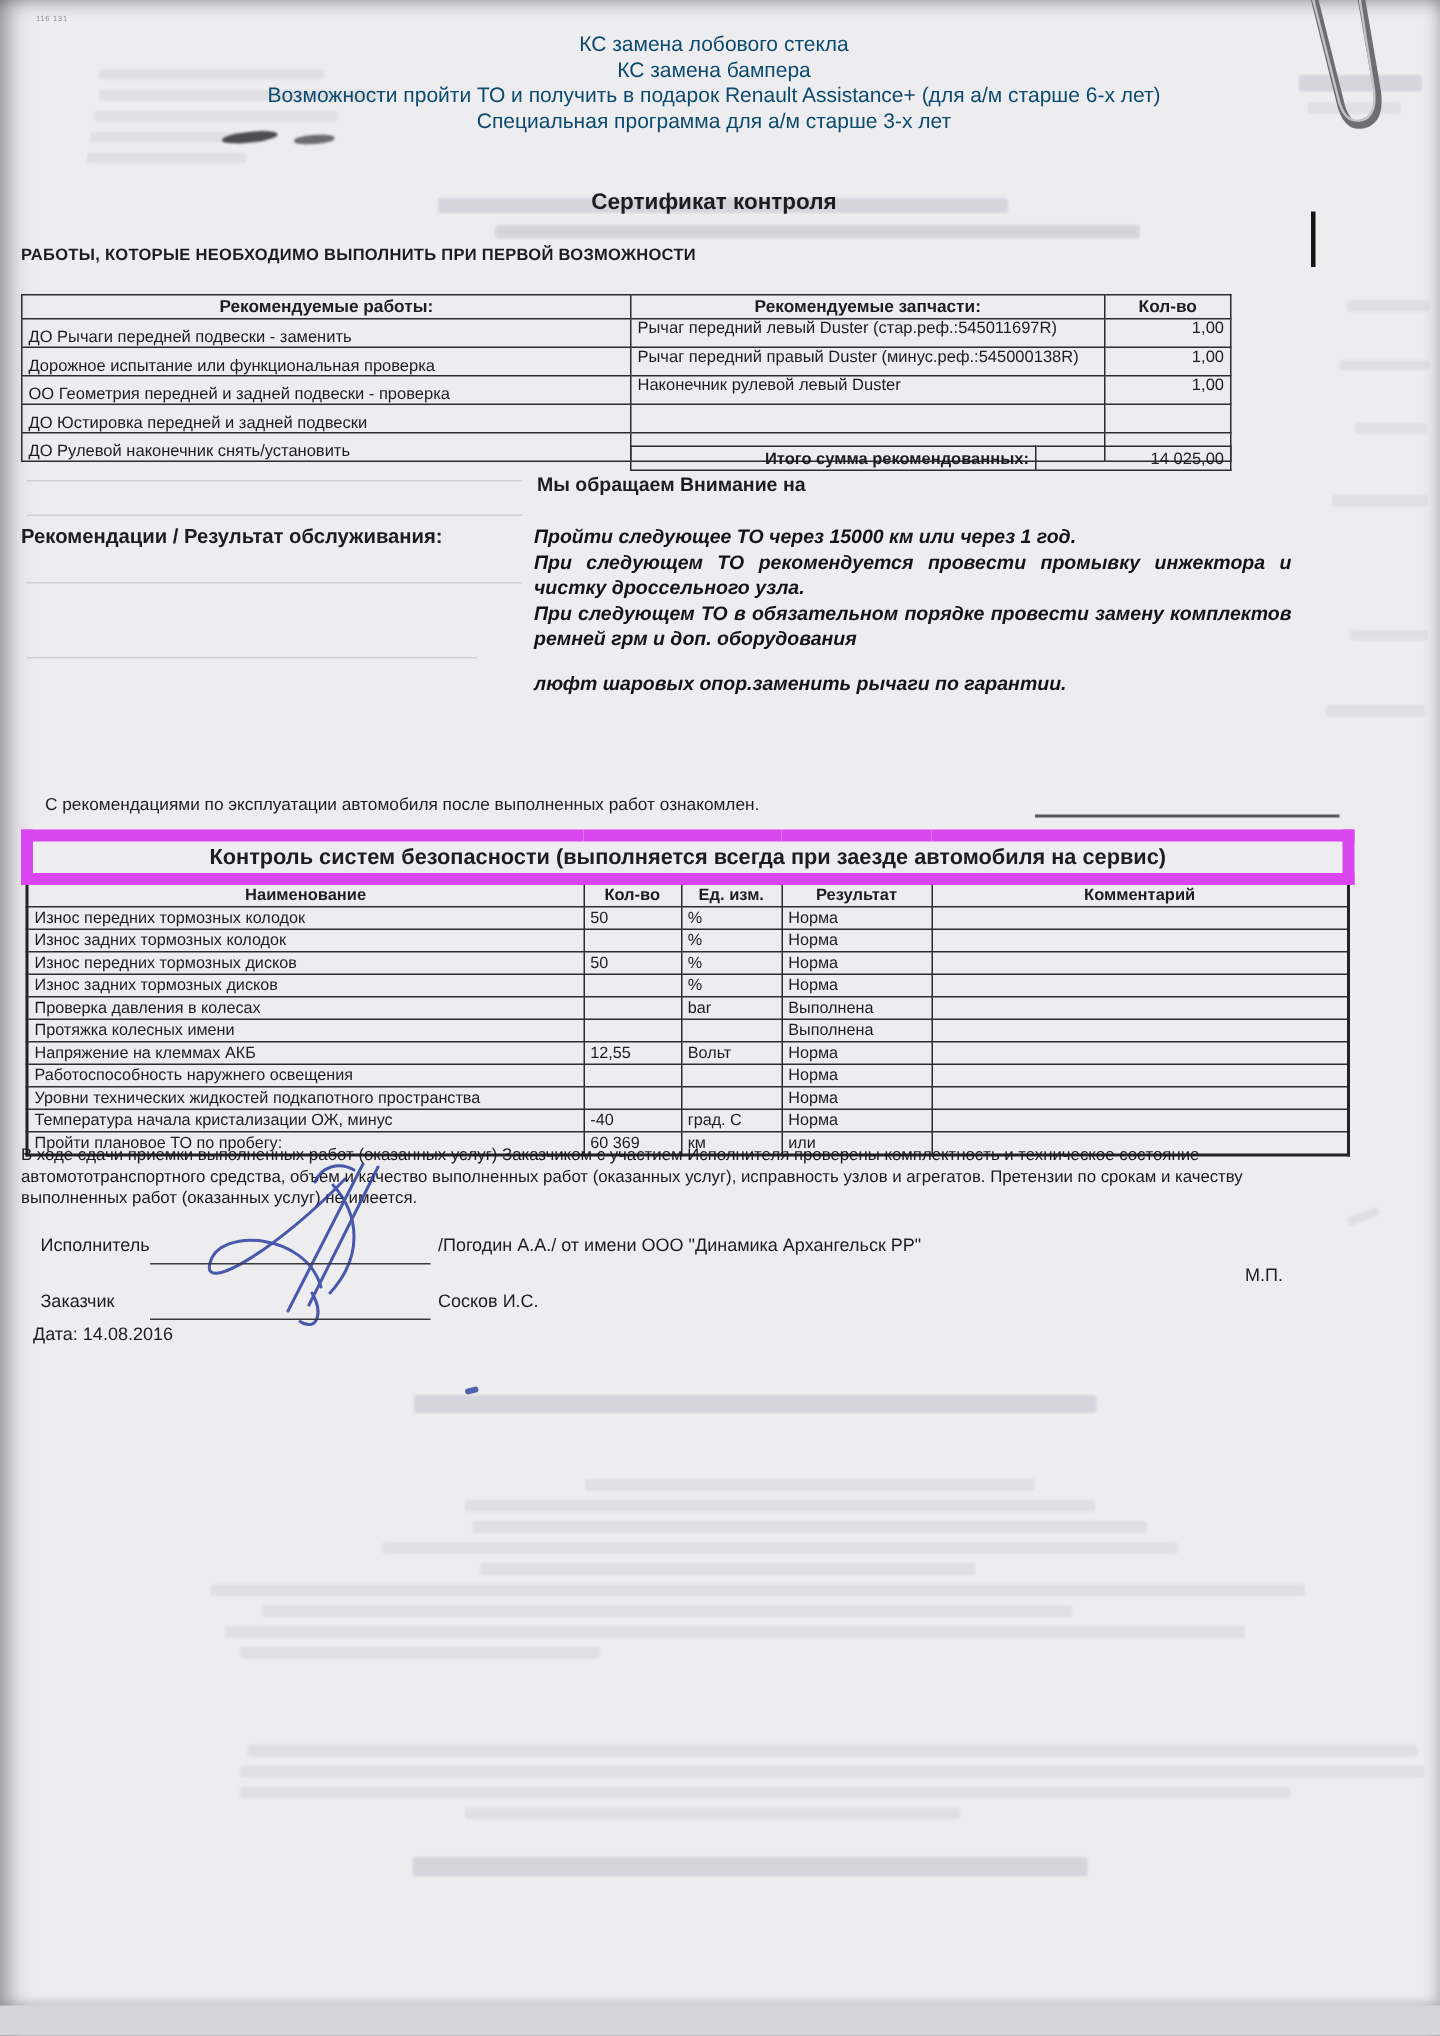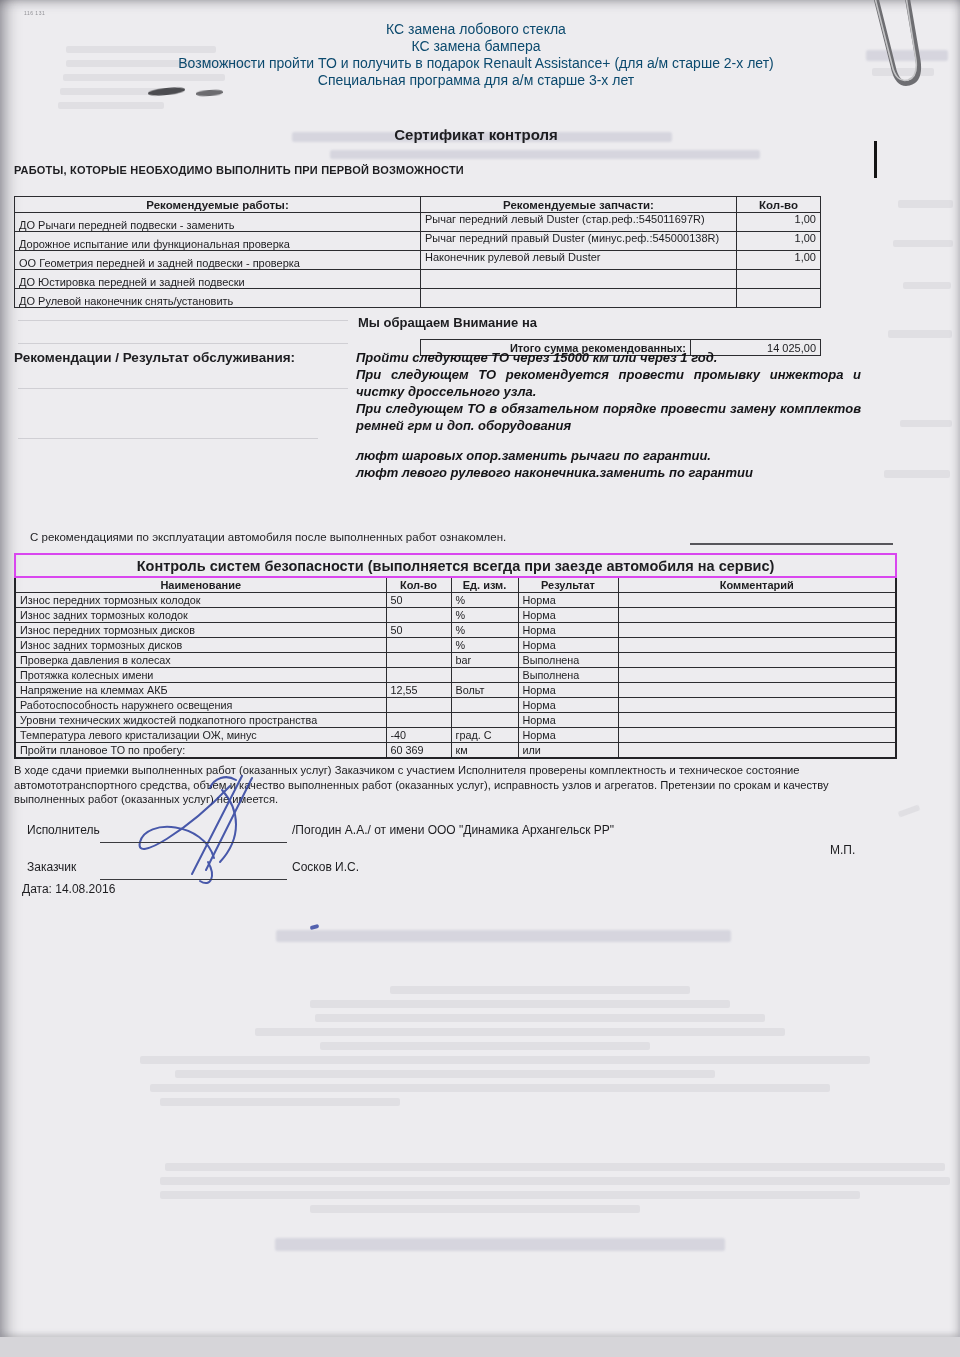--- a/index.html
+++ b/index.html
@@ -20,29 +20,29 @@
 
   table { border-collapse:collapse; table-layout:fixed; }
   td, th { border:1px solid #2c2c30; padding:0 4px; overflow:hidden; white-space:nowrap; }
 
   
   .t1 { width:806px; font-size:11px; }
   .t1 th { height:15px; font-size:11.5px; font-weight:bold; text-align:center; }
   .t1 tbody td { height:18px; vertical-align:bottom; }
   .t1 tbody td:nth-child(2) { vertical-align:top; }
   .t1 tbody td:nth-child(3) { text-align:right; vertical-align:top; }
-  .t1-total { width:328px; font-size:11px;margin-top:42px; }
+  .t1-total { width:328px; font-size:11px; }
   .t1-total td { height:15px; }
   .t1-total .lbl { font-weight:bold; text-align:right; }
   .t1-total .val { text-align:right; }
 
   
   .t2 { width:881px; font-size:10.8px; border:2px solid #232327; }
   .t2 .t2-title td { height:21px; font-size:14.5px; font-weight:bold; text-align:center;
-                     border:2px solid #d946ef; }
+                     border:8px solid #d946ef; }
   .t2 th { height:14px; font-size:11px; font-weight:bold; text-align:center; }
   .t2 tbody td { height:14px; line-height:14px; }
 
   .attention-heading { font-size:13px; font-weight:bold; }
   .rec-label { font-size:13.5px; font-weight:bold; }
   .rec-block { width:505px; }
   .rec-par { font-size:13px; font-weight:bold; font-style:italic; line-height:17px;
              text-align:justify; color:#141417; }
   .rec-par:nth-child(4) { margin-top:13px; }
   .ack-line { font-size:11.5px; }
@@ -80,21 +80,21 @@
 
   <div class="gb" style="left:866px; top:50px; width:82px; height:11px;"></div>
   <div class="g" style="left:872px; top:68px; width:62px; height:8px;"></div>
 
   <div class="gb" style="left:292px; top:132px; width:380px; height:10px;"></div>
   <div class="gb" style="left:330px; top:150px; width:430px; height:9px;"></div>
 
   <div class="abs center" style="top:21px;">
       <div class="hdr-line">КС замена  лобового стекла</div>
       <div class="hdr-line">КС замена бампера</div>
-      <div class="hdr-line">Возможности пройти ТО и получить в подарок Renault Assistance+ (для а/м старше 2-х лет)</div>
+      <div class="hdr-line">Возможности пройти ТО и получить в подарок Renault Assistance+ (для а/м старше 6-х лет)</div>
       <div class="hdr-line">Специальная программа для а/м старше 3-х лет</div>
     </div>
 
   <div class="smudge" style="left:148px; top:88px; width:37px; height:7px; transform:rotate(-6deg);"></div>
   <div class="smudge" style="left:196px; top:90px; width:27px; height:6px; transform:rotate(-4deg); opacity:.8;"></div>
 
   <svg class="abs" style="left:845px; top:-4px;" width="110" height="120" viewBox="0 0 110 120">
     <path d="M 29 -6 L 48 70 Q 52 90 64 87 Q 76 84 73 64 L 61 -6" fill="none" stroke="#6e6e72" stroke-width="5" stroke-linecap="round"></path>
     <path d="M 28 -6 L 47 69 Q 51 87 63 84 Q 73 81 71 64 L 60 -6" fill="none" stroke="#c4c4c6" stroke-width="1.6" stroke-linecap="round"></path>
   </svg>
@@ -174,21 +174,20 @@
 
   <div class="abs attention-heading" style="left:358px; top:315px;">Мы обращаем Внимание на</div>
 
   <div class="abs rec-label" style="left:14px; top:350px;">Рекомендации / Результат обслуживания:</div>
 
   <div class="abs rec-block" style="left:356px; top:349px;">
       <div class="rec-par">Пройти следующее ТО через 15000 км или через 1 год.</div>
       <div class="rec-par">При следующем ТО рекомендуется провести промывку инжектора и чистку дроссельного узла.</div>
       <div class="rec-par">При следующем ТО в обязательном порядке провести замену комплектов ремней грм и доп. оборудования</div>
       <div class="rec-par">люфт шаровых опор.заменить рычаги по гарантии.</div>
-      <div class="rec-par">люфт левого рулевого наконечника.заменить по гарантии</div>
     </div>
 
   <div class="abs ack-line" style="left:30px; top:531px;">С рекомендациями по эксплуатации автомобиля после выполненных работ ознакомлен.</div>
 
   <div class="darkline" style="left:690px; top:543px; width:203px;"></div>
 
   <table class="t2 abs" style="left:14px; top:553px;">
     <colgroup>
       <col style="width:371px">
         <col style="width:65px">
@@ -266,21 +265,21 @@
           <td></td>
         </tr>
         <tr>
           <td>Уровни технических жидкостей подкапотного пространства</td>
           <td></td>
           <td></td>
           <td>Норма</td>
           <td></td>
         </tr>
         <tr>
-          <td>Температура левого кристализации ОЖ, минус</td>
+          <td>Температура начала кристализации ОЖ, минус</td>
           <td>-40</td>
           <td>град. С</td>
           <td>Норма</td>
           <td></td>
         </tr>
         <tr>
           <td>Пройти плановое ТО по пробегу:</td>
           <td>60 369</td>
           <td>км</td>
           <td>или</td>

